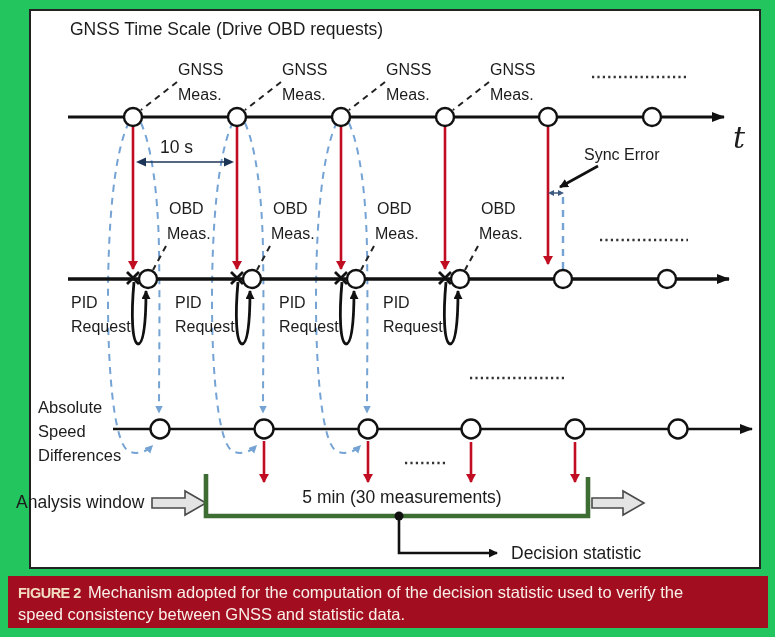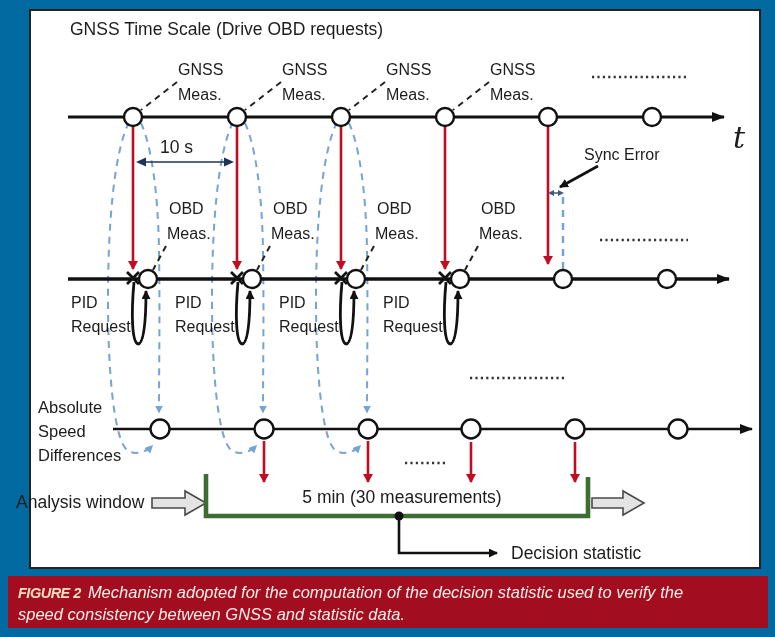--- a/index.html
+++ b/index.html
@@ -1,25 +1,25 @@
 <!DOCTYPE html>
 <html><head>
 <meta charset="utf-8">
 <style>
   html,body{margin:0;padding:0;background:#ffffff;}
-  .page{position:relative;width:775px;height:637px;background:#0369a1;overflow:hidden;
+  .page{position:relative;width:775px;height:637px;background:#22c55e;overflow:hidden;
         font-family:"Liberation Sans",sans-serif;}
   svg text{font-family:"Liberation Sans",sans-serif;fill:#1c1c1c;}
   .lbl{font-size:16px;}
   .lbl-md{font-size:16.5px;}
   .lbl-lg{font-size:17.5px;}
   .t-axis{font-family:"DejaVu Serif",serif;font-style:italic;font-size:30px;}
   .caption{position:absolute;left:8px;top:576px;width:760px;height:52px;
            background:#a30d20;color:#f8efe8;box-sizing:border-box;
-           padding:6px 14px 0 10px;line-height:21px;font-size:16.5px;font-style:italic;}
+           padding:6px 14px 0 10px;line-height:21px;font-size:16.5px;}
   .caption .cap-line{white-space:nowrap;}
   .cap-label{font-weight:700;font-size:14.5px;letter-spacing:-0.5px;color:#f2dfc2;margin-right:7px;}
 </style>
 </head>
 <body>
 
 <div class="page">
 <svg width="775" height="637" viewBox="0 0 775 637">
   <defs>
     <marker id="mAxis" markerUnits="userSpaceOnUse" markerWidth="16" markerHeight="12" refX="12" refY="5" orient="auto">

